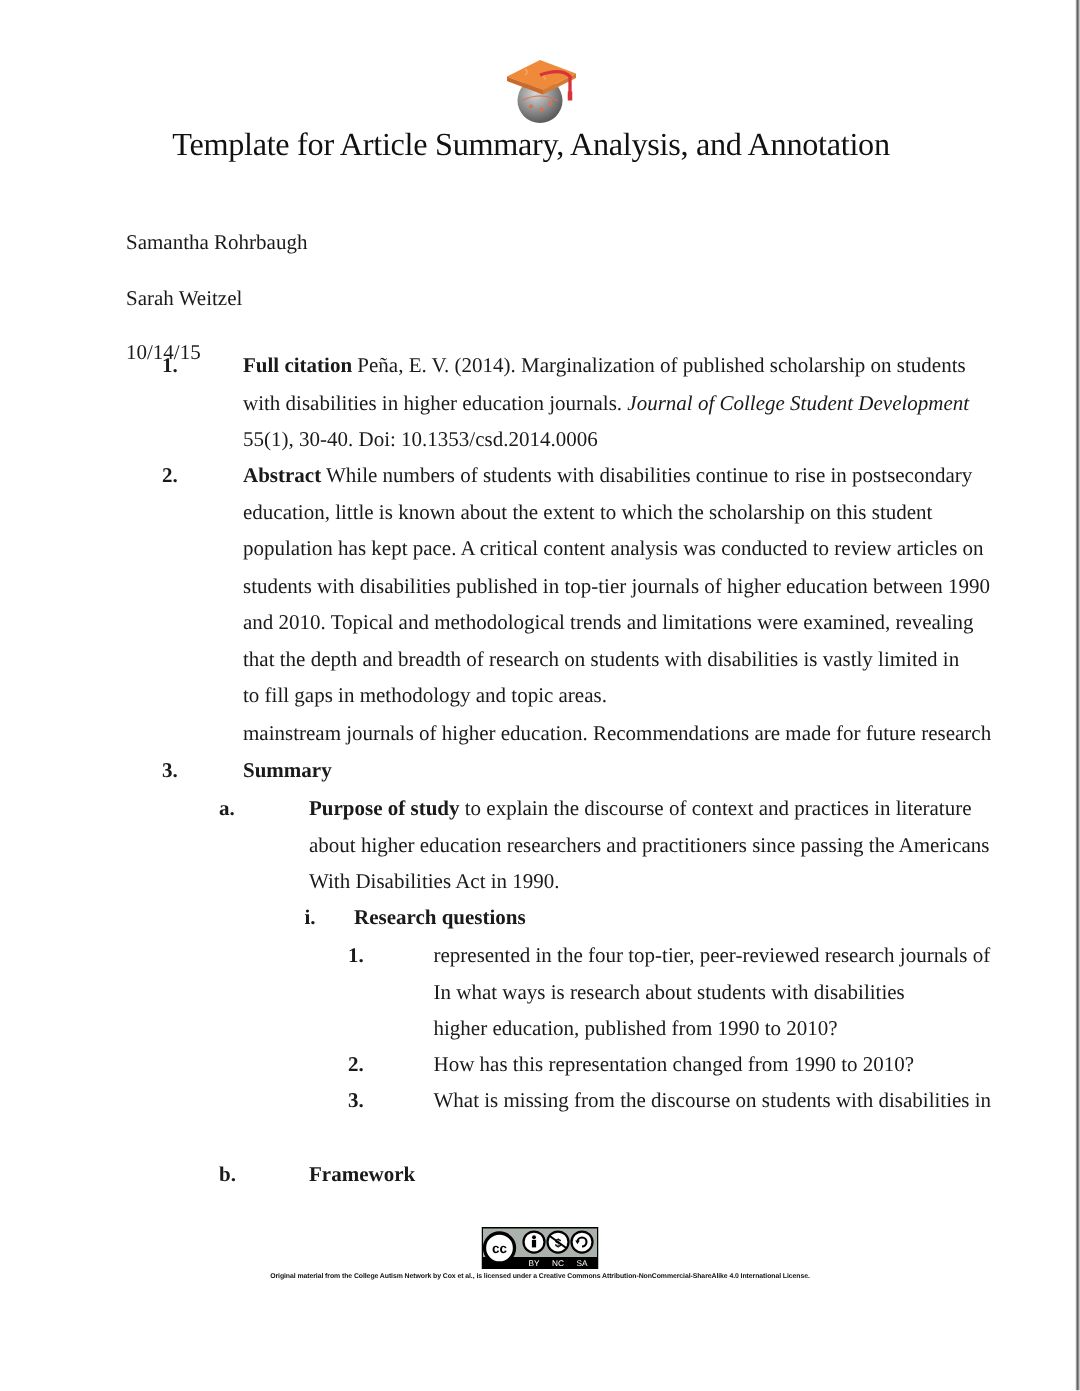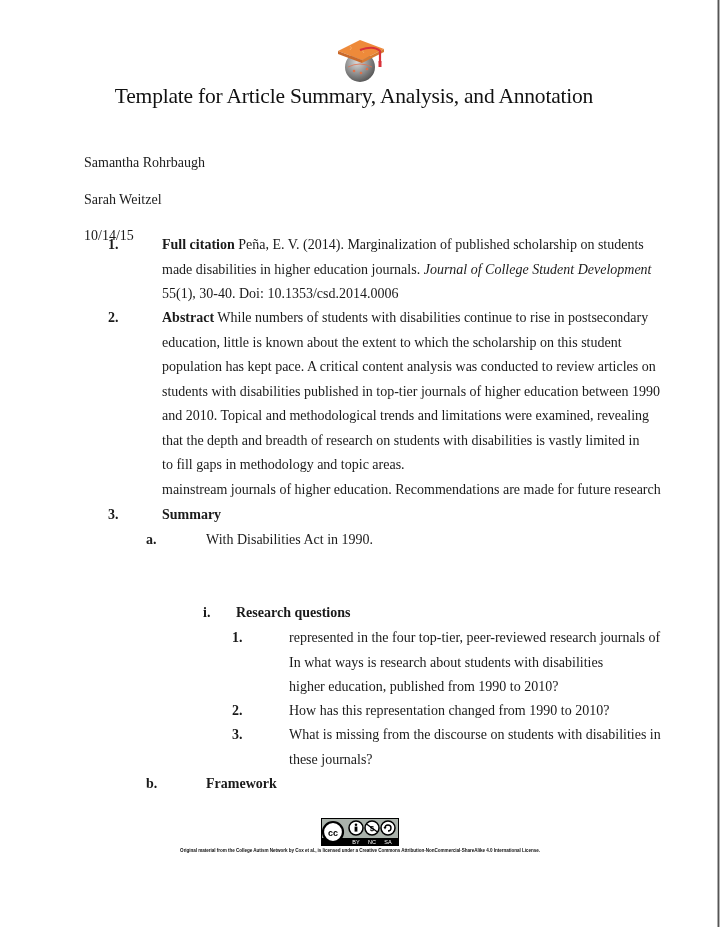--- a/index.html
+++ b/index.html
@@ -71,21 +71,21 @@
 <div class="meta">
   <div>Samantha Rohrbaugh</div>
   <div>Sarah Weitzel</div>
   <div>10/14/15</div>
 </div>
 
 <div class="body-text">
   <span class="num" style="left:108px; top:233px;">1.</span>
   <div class="item" style="left:126px; top:233px;">
     <div class="line"><b>Full citation</b><span> Peña, E. V. (2014). Marginalization of published scholarship on students</span></div>
-    <div class="line"><span>made disabilities in higher education journals. </span><i>Journal of College Student Development</i></div>
+    <div class="line"><span>with disabilities in higher education journals. </span><i>Journal of College Student Development</i></div>
     <div class="line">55(1), 30-40. Doi: 10.1353/csd.2014.0006</div>
   </div>
 
   <span class="num" style="left:108px; top:306px;">2.</span>
   <div class="item" style="left:126px; top:306px;">
     <div class="line"><b>Abstract</b><span> While numbers of students with disabilities continue to rise in postsecondary</span></div>
     <div class="line">education, little is known about the extent to which the scholarship on this student</div>
     <div class="line">population has kept pace. A critical content analysis was conducted to review articles on</div>
     <div class="line">students with disabilities published in top-tier journals of higher education between 1990</div>
     <div class="line">and 2010. Topical and methodological trends and limitations were examined, revealing</div>
@@ -94,20 +94,22 @@
     <div class="line">mainstream journals of higher education. Recommendations are made for future research</div>
   </div>
 
   <span class="num" style="left:108px; top:503px;">3.</span>
   <div class="item" style="left:126px; top:503px;">
     <b>Summary</b>
   </div>
 
   <span class="num" style="left:146px; top:528px;">a.</span>
   <div class="item" style="left:170px; top:528px;">
+    <div class="line"><b>Purpose of study</b><span> to explain the discourse of context and practices in literature</span></div>
+    <div class="line">about higher education researchers and practitioners since passing the Americans</div>
     <div class="line">With Disabilities Act in 1990.</div>
   </div>
 
   <span class="num" style="left:203px; top:601px;">i.</span>
   <div class="item" style="left:200px; top:601px;">
     <b>Research questions</b>
   </div>
 
   <span class="num" style="left:232px; top:626px;">1.</span>
   <div class="item" style="left:253px; top:626px;">
@@ -117,21 +119,20 @@
   </div>
 
   <span class="num" style="left:232px; top:699px;">2.</span>
   <div class="item" style="left:253px; top:699px;">
     <div class="line">How has this representation changed from 1990 to 2010?</div>
   </div>
 
   <span class="num" style="left:232px; top:723px;">3.</span>
   <div class="item" style="left:253px; top:723px;">
     <div class="line">What is missing from the discourse on students with disabilities in</div>
-    <div class="line">these journals?</div>
   </div>
 
   <span class="num" style="left:146px; top:772px;">b.</span>
   <div class="item" style="left:170px; top:772px;">
     <b>Framework</b>
   </div>
 </div>
 
 <svg class="cc" viewBox="0 0 78 28">
   <rect x="0.5" y="0.5" width="77" height="27" fill="#aab2ab" stroke="#000" stroke-width="1"></rect>

